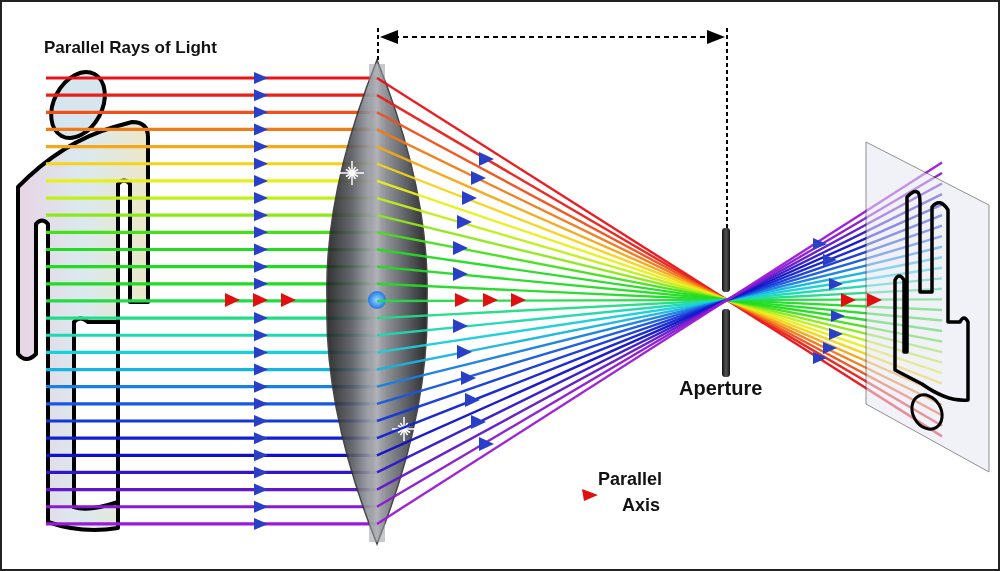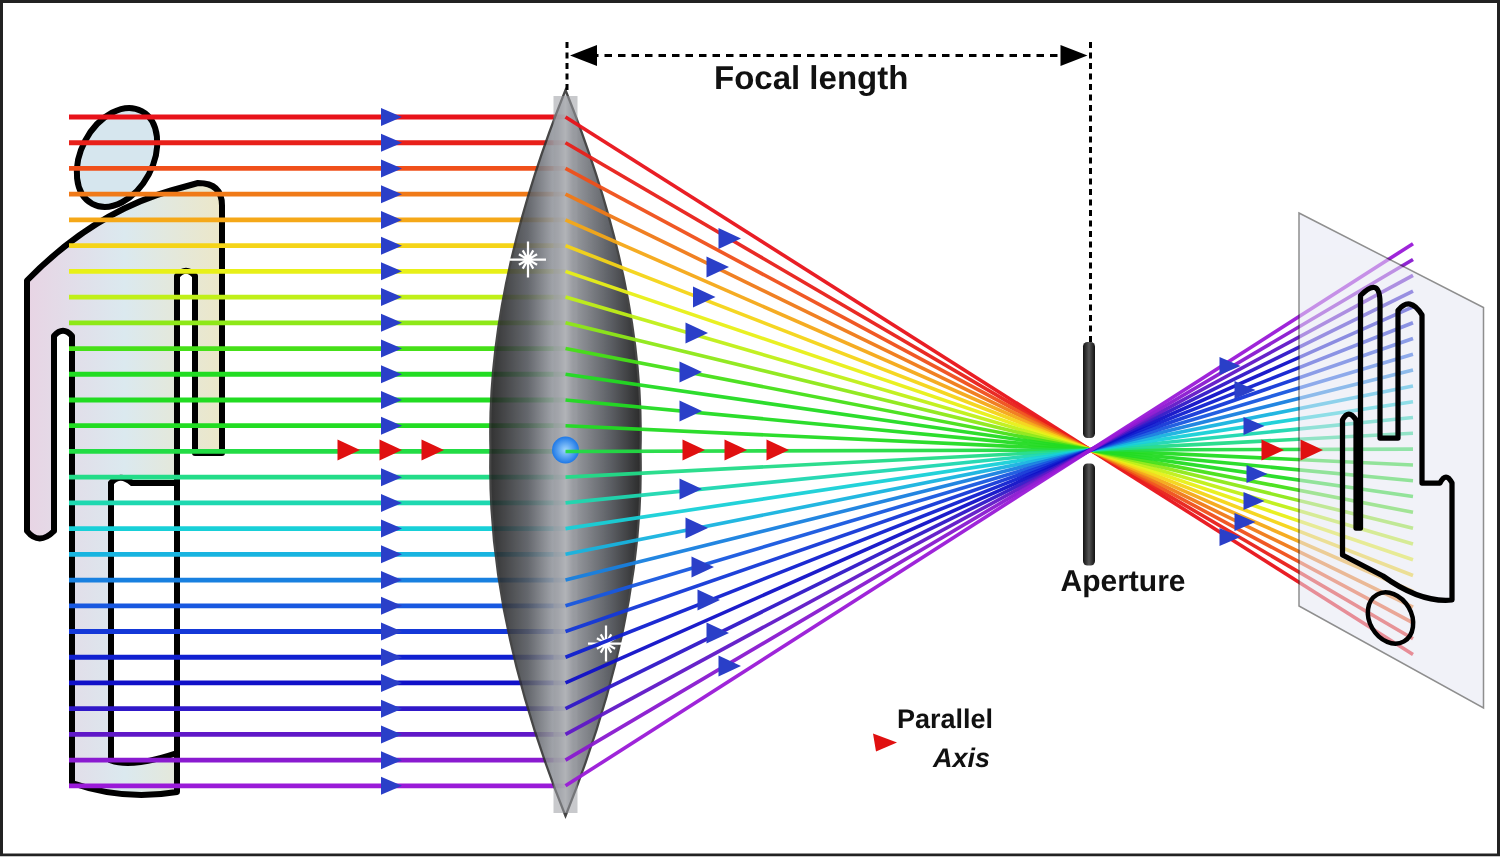--- a/index.html
+++ b/index.html
@@ -186,20 +186,20 @@
       </g>
     <g id="focal">
         <line x1="376" y1="26" x2="376" y2="58" stroke="#000" stroke-width="2" stroke-dasharray="4,3"></line>
         <line x1="725" y1="26" x2="725" y2="226" stroke="#000" stroke-width="2" stroke-dasharray="4,3"></line>
         <line x1="392" y1="35" x2="710" y2="35" stroke="#000" stroke-width="2" stroke-dasharray="5,4"></line>
         <polygon points="378,35 396,28 396,42" fill="#000"></polygon>
         <polygon points="723,35 705,28 705,42" fill="#000"></polygon>
       </g>
   </svg>
 
-  <div class="lbl" style="left:474px;top:37px;font-size:22px;">Focal length</div>
-  <div class="lbl" style="left:677px;top:375px;font-size:20px;margin-left:28px;">Aperture</div>
+  <div class="lbl" style="left:42px;top:36px;font-size:17px;">Parallel Rays of Light</div>
+  <div class="lbl" style="left:677px;top:375px;font-size:20px;">Aperture</div>
   <div class="lbl" style="left:596px;top:467px;font-size:18px;">Parallel</div>
-  <div class="lbl" style="left:620px;top:493px;font-size:18px;font-style:italic;">Axis</div>
+  <div class="lbl" style="left:620px;top:493px;font-size:18px;">Axis</div>
   <svg width="20" height="16" style="left:578px;top:485px;">
     <polygon points="2,2 18,8 4,14" fill="#e01010"></polygon>
   </svg>
 </div>
 
 </body></html>

